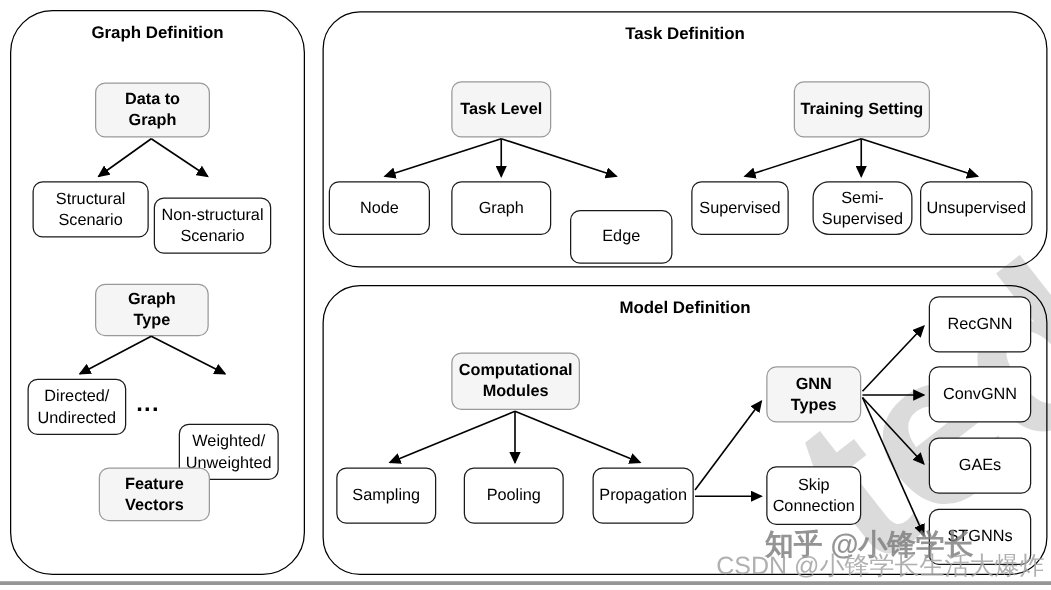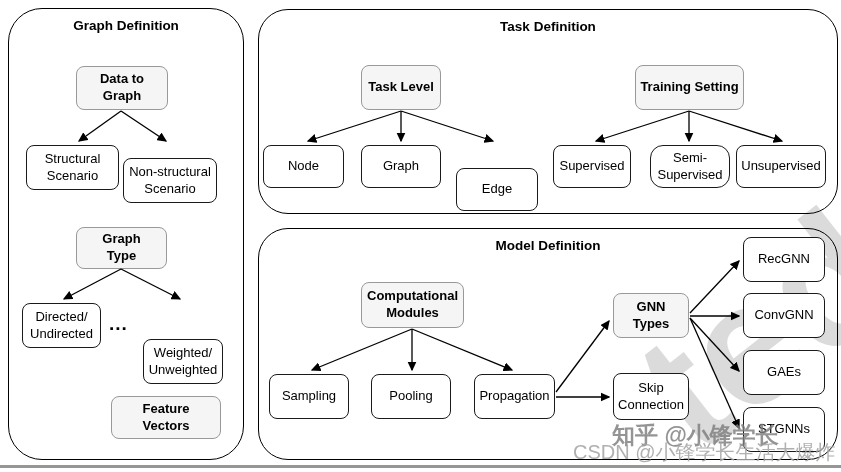--- a/index.html
+++ b/index.html
@@ -67,21 +67,21 @@
 Scenario</div>
   <div class="node leaf" style="left:123px;top:158px;width:94px;height:45px;">Non-structural
 Scenario</div>
   <div class="node category" style="left:76px;top:227px;width:91px;height:42px;">Graph
 Type</div>
   <div class="node leaf" style="left:22px;top:303px;width:79px;height:45px;">Directed/
 Undirected</div>
   <div class="ellipsis" style="left:109px;top:313px;">...</div>
   <div class="node leaf" style="left:143px;top:303px;width:80px;height:45px;margin-top:36px;">Weighted/
 Unweighted</div>
-  <div class="node category" style="left:79px;top:396px;width:110px;height:43px;margin-left:32px;">Feature
+  <div class="node category" style="left:79px;top:374px;width:89px;height:43px;">Feature
 Vectors</div>
 
   <div class="panel" style="left:258px;top:9px;width:578px;height:203px;">
     <div class="panel-title">Task Definition</div>
   </div>
 
   <div class="node category" style="left:361px;top:65px;width:80px;height:45px;">Task Level</div>
   <div class="node leaf" style="left:263px;top:145px;width:81px;height:43px;">Node</div>
   <div class="node leaf" style="left:361px;top:145px;width:80px;height:43px;">Graph</div>
   <div class="node leaf" style="left:456px;top:145px;width:82px;height:43px;margin-top:23px;">Edge</div>

